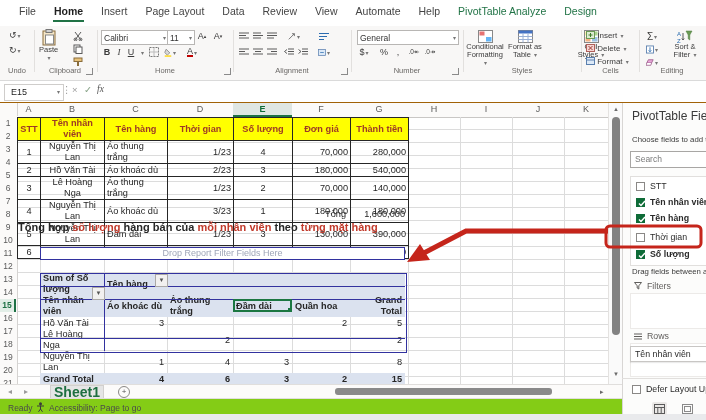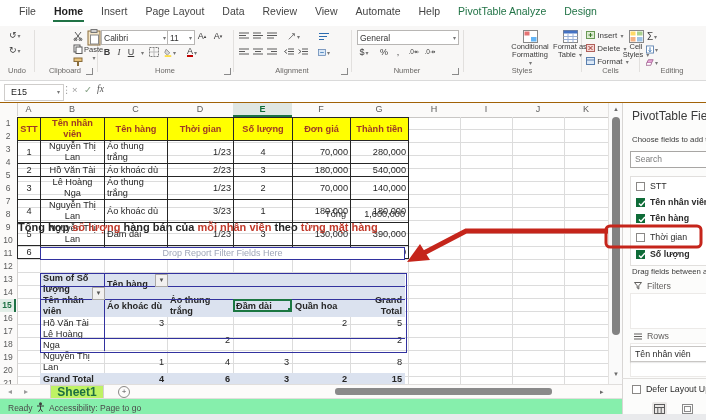--- a/index.html
+++ b/index.html
@@ -17,21 +17,21 @@
   .rtab.ctx{color:#217346;}
   
   .ribbon{left:0;top:26px;width:706px;height:54px;background:#F8F7F6;border-bottom:1px solid #DADADA;}
   .gsep{position:absolute;top:4px;height:42px;width:1px;background:#E2E0DE;}
   .glabel{position:absolute;top:40px;height:12px;font-size:7.5px;color:#6A6866;text-align:center;}
   .rbtn{position:absolute;font-size:9px;color:#3b3b3b;}
   .combo{position:absolute;height:13px;background:#fff;border:1px solid #B8B6B4;font-size:8.5px;
          color:#333;line-height:12px;padding:0 2px;display:flex;justify-content:space-between;align-items:center;}
   .mini{position:absolute;width:12px;height:12px;display:flex;align-items:center;justify-content:center;font-size:9px;color:#3b3b3b;}
   .car{font-size:6px;color:#777;margin-left:1px;}
-  .bigbtn{position:absolute;display:flex;flex-direction:column;align-items:center;font-size:7.5px;color:#3b3b3b;line-height:8px;text-align:center;margin-left:45px;}
+  .bigbtn{position:absolute;display:flex;flex-direction:column;align-items:center;font-size:7.5px;color:#3b3b3b;line-height:8px;text-align:center;}
   .launcher{position:absolute;width:6px;height:6px;border-right:1px solid #8a8a8a;border-bottom:1px solid #8a8a8a;}
   
   .fbar{left:0;top:81px;width:706px;height:21px;background:#fff;border-bottom:3px solid #a16207;}
   .namebox{position:absolute;left:4px;top:3px;width:52px;height:15px;border:1px solid #CFCDCB;
            font-size:9px;line-height:15px;padding-left:6px;color:#222;}
   .fx-ic{position:absolute;top:3px;font-size:9.5px;color:#9a9a9a;}
   
   .colhdr{left:0;top:103px;width:622px;height:14px;background:#FBFAF9;border-bottom:1px solid #C9C7C5;}
   .cl{position:absolute;top:0;height:13px;font-size:9px;color:#5a5a5a;text-align:center;line-height:13px;}
   .cl.sel{background:#DFE6E2;color:#0E6B37;border-bottom:2px solid #1E7145;font-weight:bold;height:12px;}
@@ -68,25 +68,25 @@
       font-size:6px;color:#555;text-align:center;line-height:10px;}
   .selcell{left:233px;top:299px;width:59px;height:13px;border:2px solid #1B7742;box-sizing:border-box;}
   .selcell i{position:absolute;right:-2px;bottom:-2px;width:4px;height:4px;background:#1B7742;}
   
   .vsb{left:608px;top:103px;width:14px;height:281px;background:#FAFAFA;border-left:1px solid #E4E2E0;}
   .vthumb{position:absolute;left:2.5px;top:14px;width:8px;height:218px;background:#828282;border-radius:4px;}
   .sbarrow{position:absolute;font-size:6px;color:#6a6a6a;}
   .hthumb{left:335px;top:388px;width:217px;height:7px;background:#8A8A8A;border-radius:3px;}
   
   .sheetbar{left:0;top:384px;width:622px;height:14px;background:#FCFBFA;border-top:1px solid #E0DEDC;}
-  .stab{position:absolute;left:50px;top:0;width:52px;height:12px;background:#bef264;border:1px solid #D2D0CE;
-        border-bottom:2px solid #217346;color:#1E6F41;font-weight:bold;font-size:12px;text-align:center;line-height:12px;}
+  .stab{position:absolute;left:50px;top:0;width:52px;height:12px;background:#e5e5e5;border:1px solid #D2D0CE;
+        border-bottom:2px solid #217346;color:#1E6F41;font-weight:bold;font-size:14px;text-align:center;line-height:12px;}
   .addsheet{position:absolute;left:118px;top:1px;width:10px;height:10px;border:1px solid #8a8886;border-radius:50%;
         font-size:8px;line-height:9px;text-align:center;color:#555;}
-  .statusbar{left:0;top:398px;width:622px;height:16px;background:#86efac;border-top:1px solid #E1DFDD;
+  .statusbar{left:0;top:398px;width:622px;height:16px;background:#84cc16;border-top:1px solid #E1DFDD;
              font-size:8.5px;color:#4a4a4a;}
   .bstrip{left:0;top:414px;width:706px;height:6px;background:#E9EAEC;}
   
   .pane{left:622px;top:103px;width:84px;height:311px;background:#FCFCFB;border-left:1px solid #D8D6D4;}
   .pane-title{left:632px;top:109px;font-size:12px;color:#3a3a3a;}
   .pane-sub{left:632px;top:135px;font-size:7.8px;color:#3a3a3a;}
   .search{left:630px;top:151px;width:90px;height:15px;border:1px solid #A8A6A4;background:#fff;
           font-size:8.5px;color:#7a7a7a;line-height:15px;padding-left:4px;}
   .flist{left:630px;top:176px;width:90px;height:88px;background:#fff;border:1px solid #E1DFDD;}
   .fitem{position:absolute;left:636px;height:12px;display:flex;align-items:center;gap:5px;font-size:8.8px;color:#2b2b2b;}

